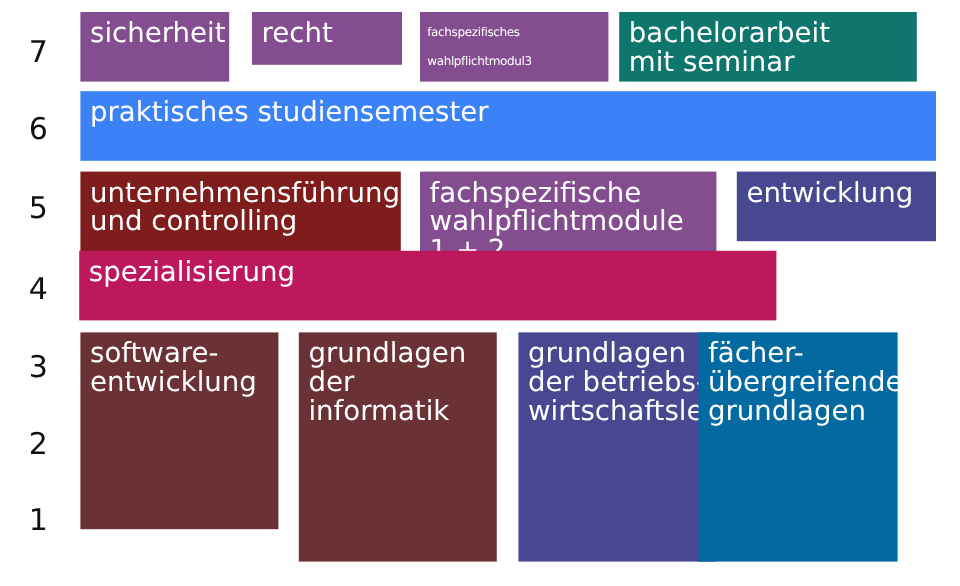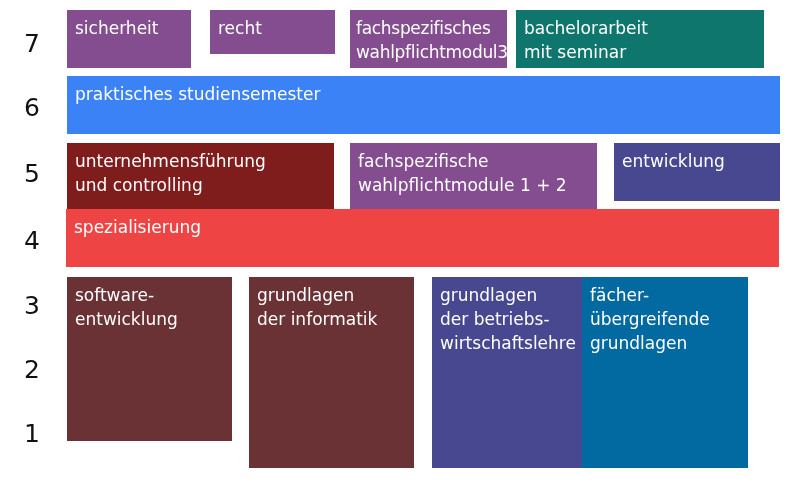--- a/index.html
+++ b/index.html
@@ -1,50 +1,50 @@
 <!DOCTYPE html>
 <html><head>
 <meta charset="utf-8">
 <style>
   html, body { margin: 0; padding: 0; background: #ffffff; }
   body { width: 800px; height: 488px; position: relative; overflow: hidden;
          font-family: "DejaVu Sans", "Liberation Sans", sans-serif; }
   .num { position: absolute; left: 18px; width: 28px; text-align: center;
          font-size: 25px; color: #111; line-height: 1; }
   .box { position: absolute; box-sizing: border-box; padding: 6px 8px;
-         color: #ffffff; font-size: 17px; line-height: 24px; white-space: pre-line; }
+         color: #ffffff; font-size: 23px; line-height: 24px; white-space: pre-line; }
   .box span { display: block; }
 </style>
 </head>
 <body>
 
 <div class="num" style="top:31px">7</div>
 <div class="num" style="top:95px">6</div>
 <div class="num" style="top:161px">5</div>
 <div class="num" style="top:228px">4</div>
 <div class="num" style="top:293px">3</div>
 <div class="num" style="top:357px">2</div>
 <div class="num" style="top:421px">1</div>
 
 <div class="box" style="left:67px;top:10px;width:124px;height:58px;background:#844d8f"><span>sicherheit</span></div>
 <div class="box" style="left:210px;top:10px;width:125px;height:44px;background:#844d8f"><span>recht</span></div>
-<div class="box" style="left:350px;top:10px;width:157px;height:58px;background:#844d8f;font-size:17px;letter-spacing:-0.3px;padding-left:6px"><span>fachspezifisches
+<div class="box" style="left:350px;top:10px;width:157px;height:58px;background:#844d8f;font-size:10px;letter-spacing:-0.3px;padding-left:6px"><span>fachspezifisches
 wahlpflichtmodul3</span></div>
 <div class="box" style="left:516px;top:10px;width:248px;height:58px;background:#0f766e"><span>bachelorarbeit
 mit seminar</span></div>
 
 <div class="box" style="left:67px;top:76px;width:713px;height:58px;background:#3b82f6"><span>praktisches studiensemester</span></div>
 
 <div class="box" style="left:67px;top:143px;width:267px;height:69px;background:#7f1d1d"><span>unternehmensführung
 und controlling</span></div>
 <div class="box" style="left:350px;top:143px;width:247px;height:74px;background:#844d8f"><span>fachspezifische
 wahlpflichtmodule 1 + 2</span></div>
 <div class="box" style="left:614px;top:143px;width:166px;height:58px;background:#474890"><span>entwicklung</span></div>
 
-<div class="box" style="left:66px;top:209px;width:713px;height:58px;background:#ef4444"><span>spezialisierung</span></div>
+<div class="box" style="left:66px;top:209px;width:581px;height:58px;background:#be185d"><span>spezialisierung</span></div>
 
 <div class="box" style="left:67px;top:277px;width:165px;height:164px;background:#6a3234"><span>software-
 entwicklung</span></div>
 <div class="box" style="left:249px;top:277px;width:165px;height:191px;background:#6a3234"><span>grundlagen
 der informatik</span></div>
 <div class="box" style="left:432px;top:277px;width:165px;height:191px;background:#474890"><span>grundlagen
 der betriebs-
 wirtschaftslehre</span></div>
 <div class="box" style="left:582px;top:277px;width:166px;height:191px;background:#0369a1"><span>fächer-
 übergreifende

